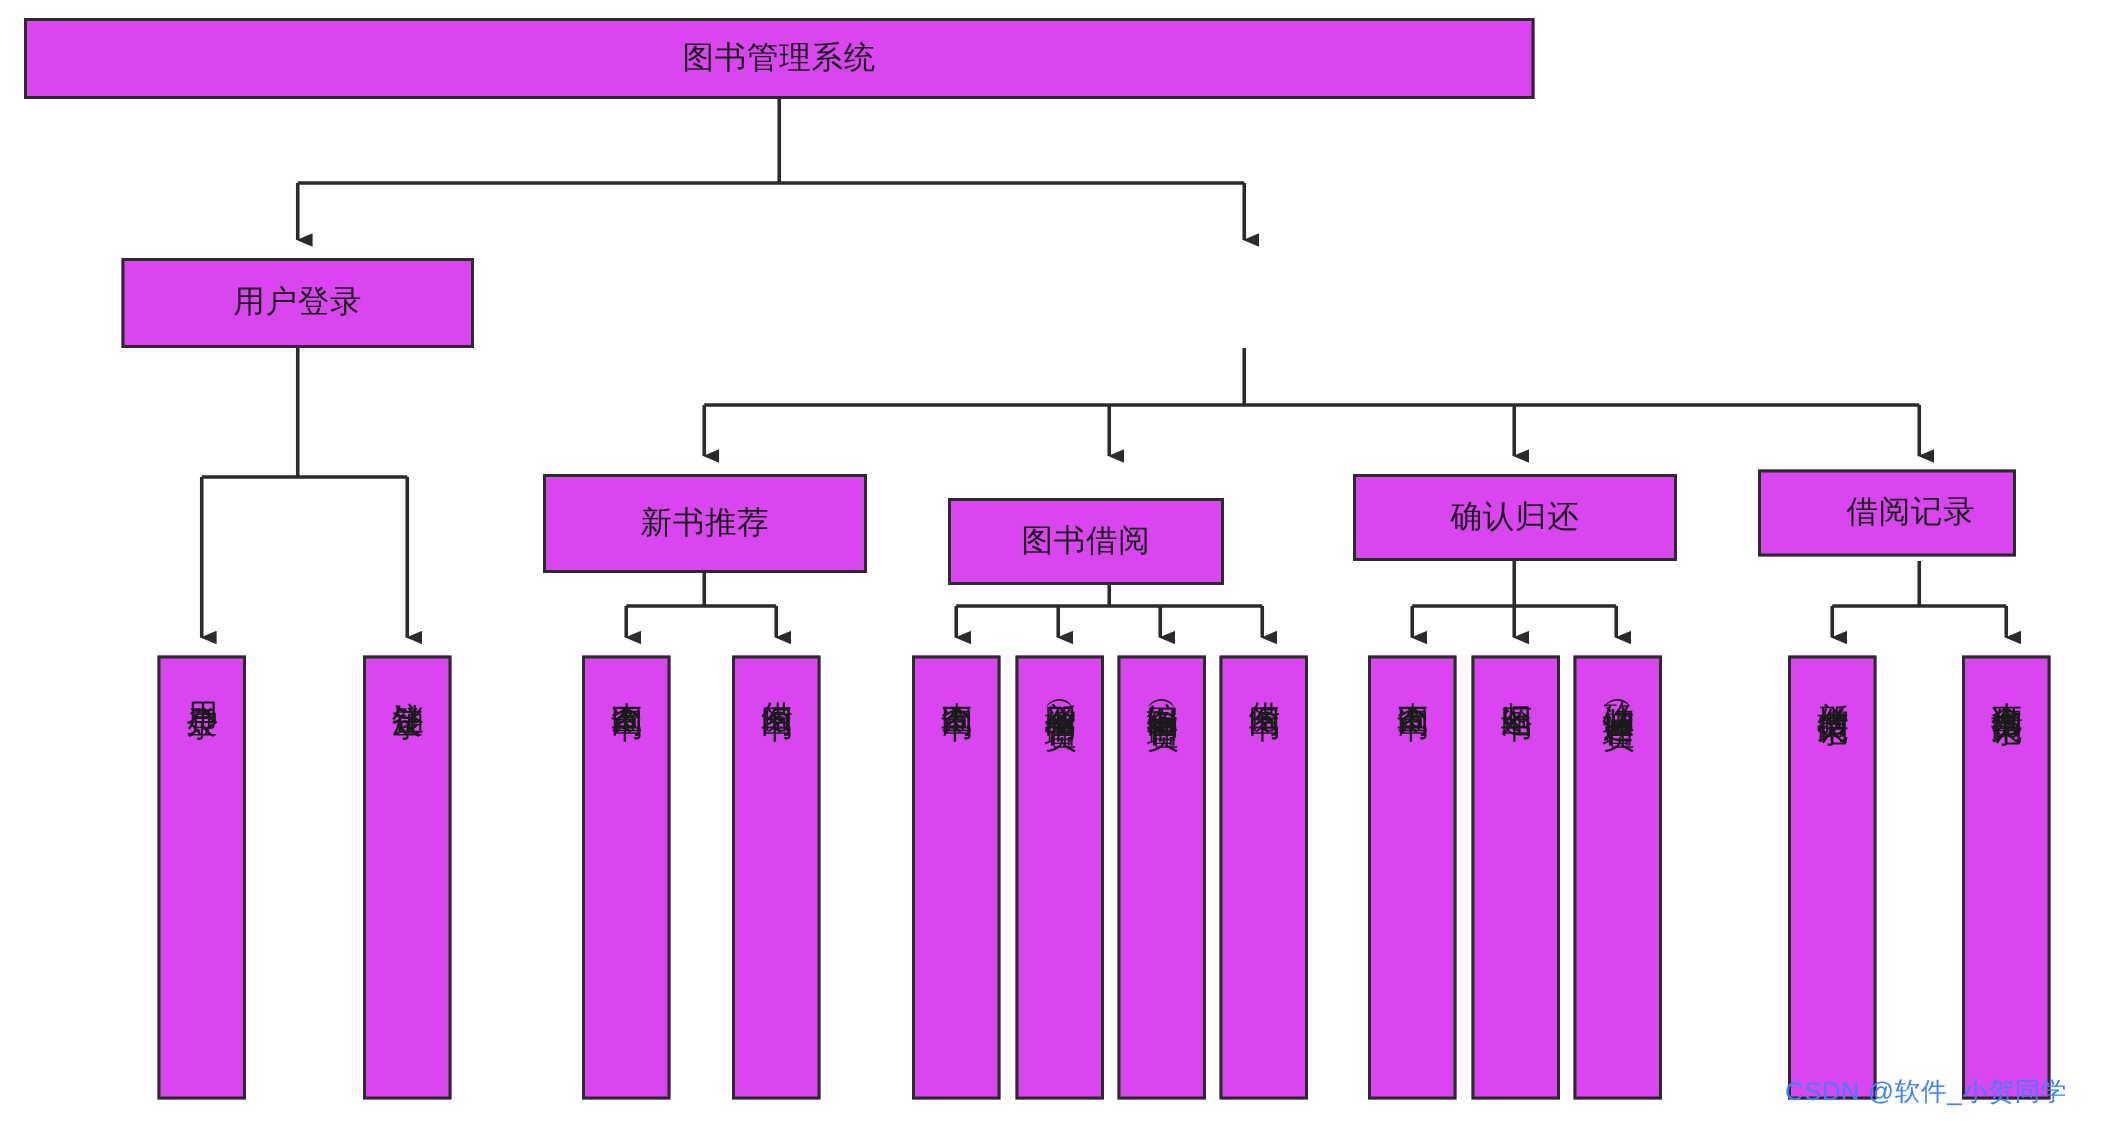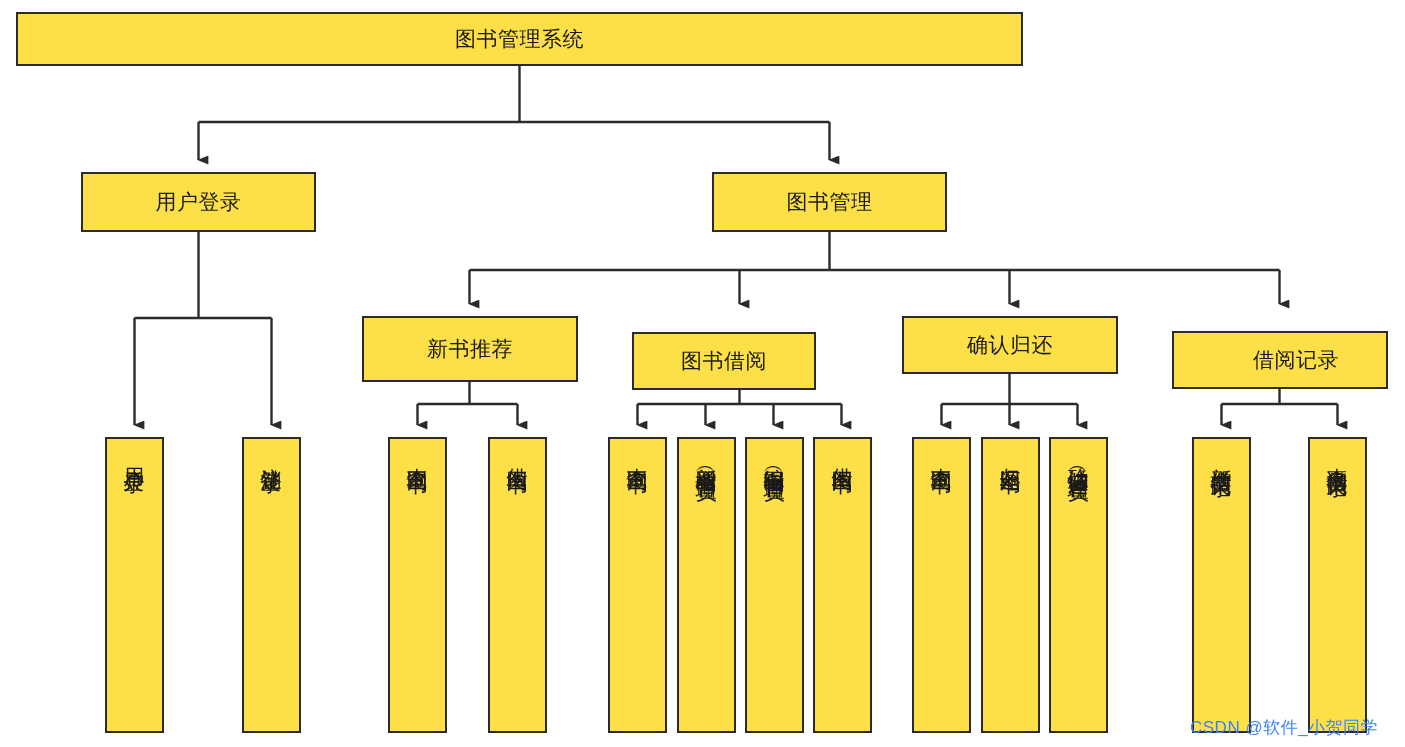--- a/index.html
+++ b/index.html
@@ -22,21 +22,21 @@
     position: absolute;
     left: 0;
     top: 0;
     width: 1405px;
     height: 747px;
     pointer-events: none;
   }
   .node {
     position: absolute;
     box-sizing: border-box;
-    background: #fde047;
+    background: #d946ef;
     border: 2px solid #2b2b2b;
     display: flex;
     align-items: center;
     justify-content: center;
     z-index: 2;
   }
   .node-label {
     color: #1a1a1a;
     font-size: 21px;
     line-height: 1.18;
@@ -127,37 +127,34 @@
   </svg>
 
   <div class="node" style="left:16px; top:12px; width:1007px; height:54px;">
     <span class="node-label">图书管理系统</span>
   </div>
 
   <div class="node" style="left:81px; top:172px; width:235px; height:60px;">
     <span class="node-label">用户登录</span>
   </div>
 
-  <div class="node" style="left:712px; top:172px; width:235px; height:60px;">
-    <span class="node-label">图书管理</span>
-  </div>
 
   <div class="node" style="left:362px; top:316px; width:216px; height:66px;">
     <span class="node-label">新书推荐</span>
   </div>
 
   <div class="node" style="left:632px; top:332px; width:184px; height:58px;">
     <span class="node-label">图书借阅</span>
   </div>
 
   <div class="node" style="left:902px; top:316px; width:216px; height:58px;">
     <span class="node-label">确认归还</span>
   </div>
 
-  <div class="node" style="left:1172px; top:331px; width:216px; height:58px;padding-left:32px;">
+  <div class="node" style="left:1172px; top:313px; width:172px; height:58px;padding-left:32px;">
     <span class="node-label">借阅记录</span>
   </div>
 
   <div class="node vertical" style="left:105px; top:437px; width:59px; height:296px;">
     <span class="node-label">用户登录</span>
   </div>
 
   <div class="node vertical" style="left:242px; top:437px; width:59px; height:296px;">
     <span class="node-label">注销登录</span>
   </div>

